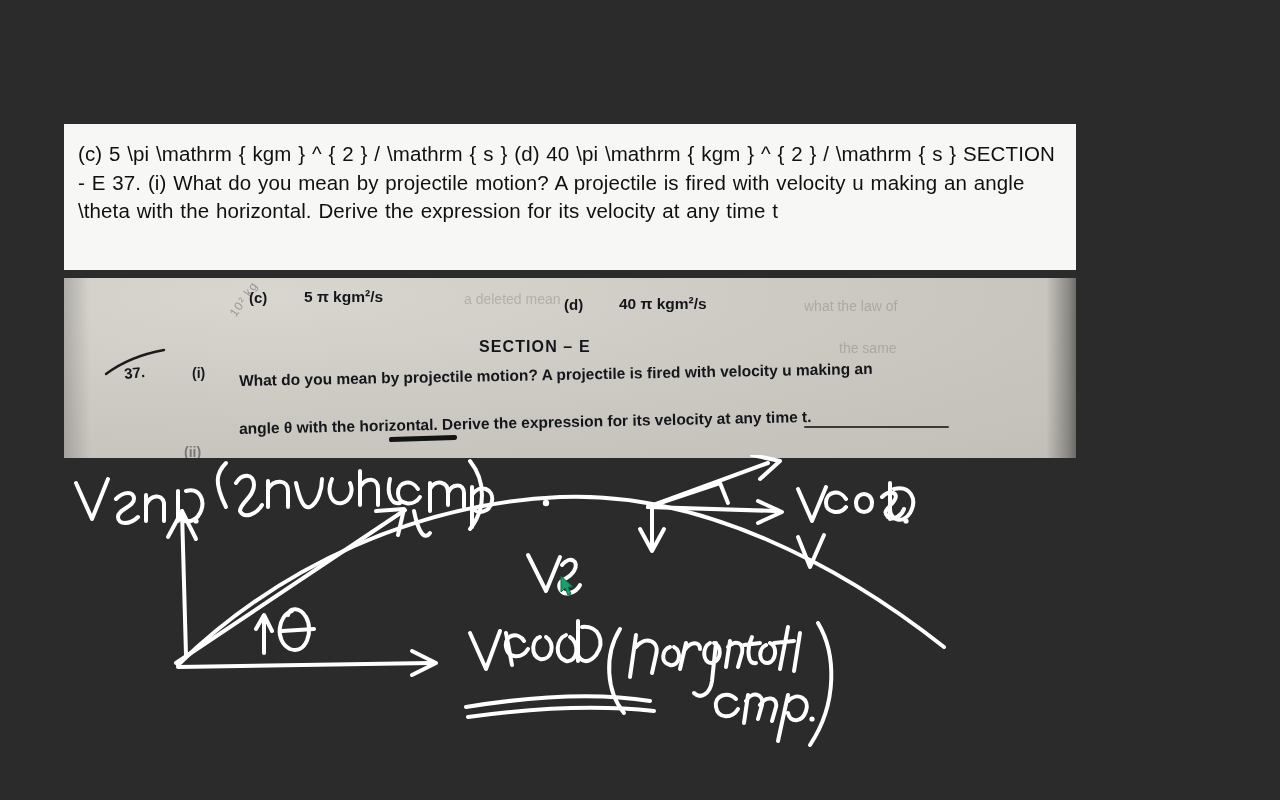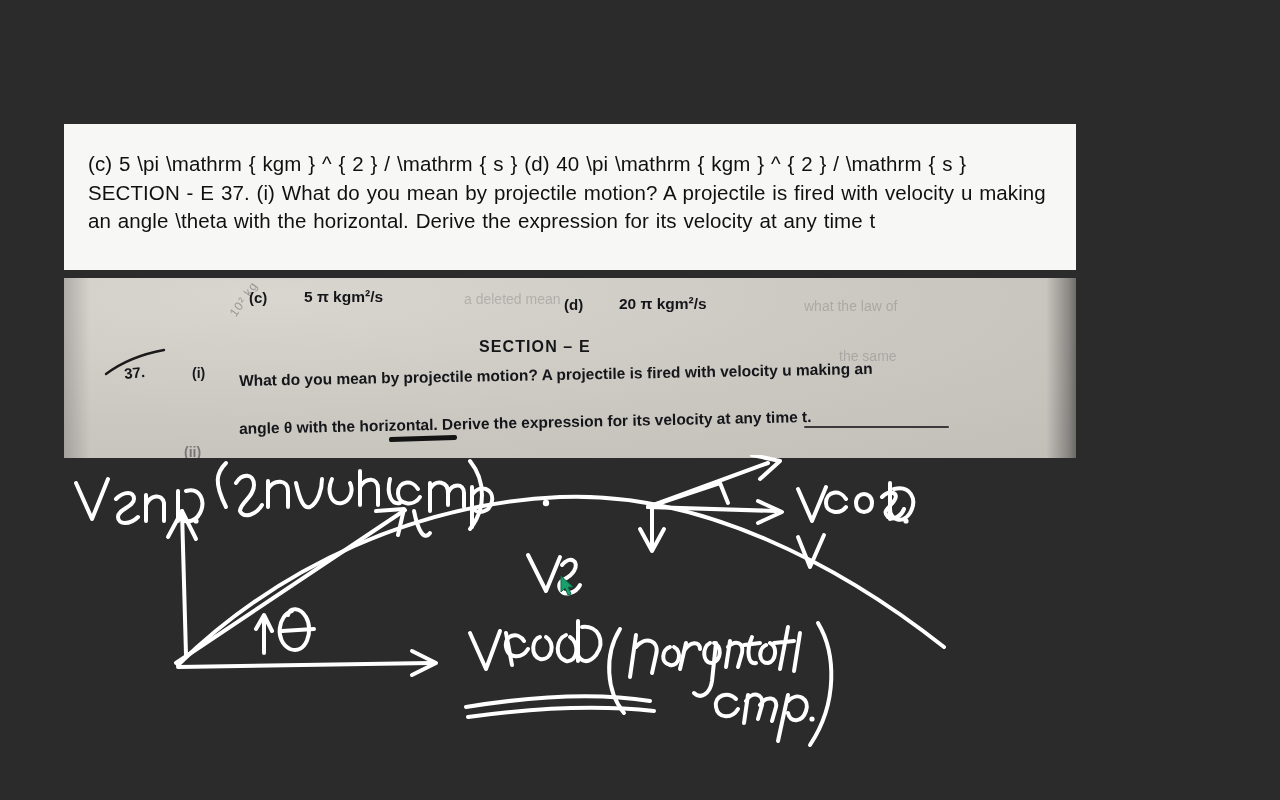--- a/index.html
+++ b/index.html
@@ -28,21 +28,21 @@
     background: #f7f7f5;
     color: #101010;
     box-sizing: border-box;
     padding: 16px 14px 10px 14px;
     font-size: 20.5px;
     line-height: 28.5px;
     letter-spacing: 0.1px;
     overflow: hidden;
   }
   .ocr-panel p {
-    margin: 10px;
+    margin: 0;
     word-spacing: 1px;
   }
 
   
   .paper-strip {
     position: absolute;
     left: 64px;
     top: 278px;
     width: 1012px;
     height: 180px;
@@ -142,26 +142,26 @@
     <div class="paper-inner"></div>
 
     <span class="corner-scrawl" style="left:160px; top:14px;">10² kg</span>
 
     <span class="paper-text opt-label" style="left:185px; top:11px;">(c)</span>
     <span class="paper-text opt-val" style="left:240px; top:10px;">5 π kgm²/s</span>
 
     <span class="paper-text faint" style="left:400px; top:13px;">a deleted mean</span>
 
     <span class="paper-text opt-label" style="left:500px; top:18px;">(d)</span>
-    <span class="paper-text opt-val" style="left:555px; top:17px;">20 π kgm²/s</span>
+    <span class="paper-text opt-val" style="left:555px; top:17px;">40 π kgm²/s</span>
 
     <span class="paper-text faint" style="left:740px; top:20px;">what the law of</span>
 
     <span class="paper-text sec-head" style="left:415px; top:60px;">SECTION – E</span>
-    <span class="paper-text faint" style="left:775px; top:62px;margin-top:8px;">the same</span>
+    <span class="paper-text faint" style="left:775px; top:62px;">the same</span>
 
     <span class="paper-text q-num" style="left:60px; top:86px;">37.</span>
     <span class="paper-text q-roman" style="left:128px; top:87px;">(i)</span>
     <span class="paper-text q-line" style="left:175px; top:88px; transform:rotate(-1.1deg);">What do you mean by projectile motion? A projectile is fired with velocity u making an</span>
     <span class="paper-text q-line" style="left:175px; top:136px; transform:rotate(-1.2deg);">angle θ with the horizontal. Derive the expression for its velocity at any time t.</span>
     <span class="paper-text q-roman" style="left:120px; top:166px; opacity:0.45;">(ii)</span>
 
     <div class="pen-underline" style="left:325px; top:158px; width:68px; height:5px; transform:rotate(-2deg);"></div>
     <div class="pen-underline" style="left:740px; top:148px; width:145px; height:2px; background:#3a3a3a;"></div>
 

